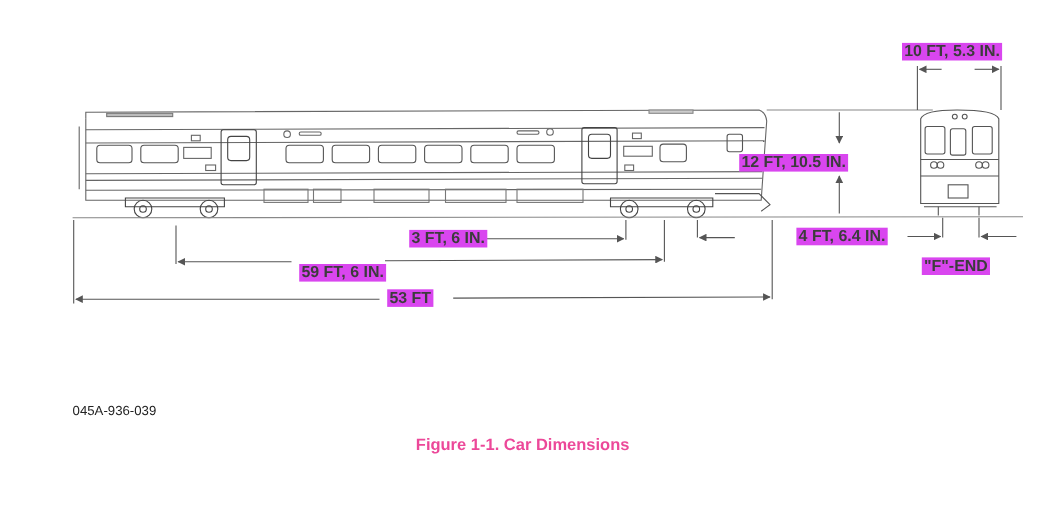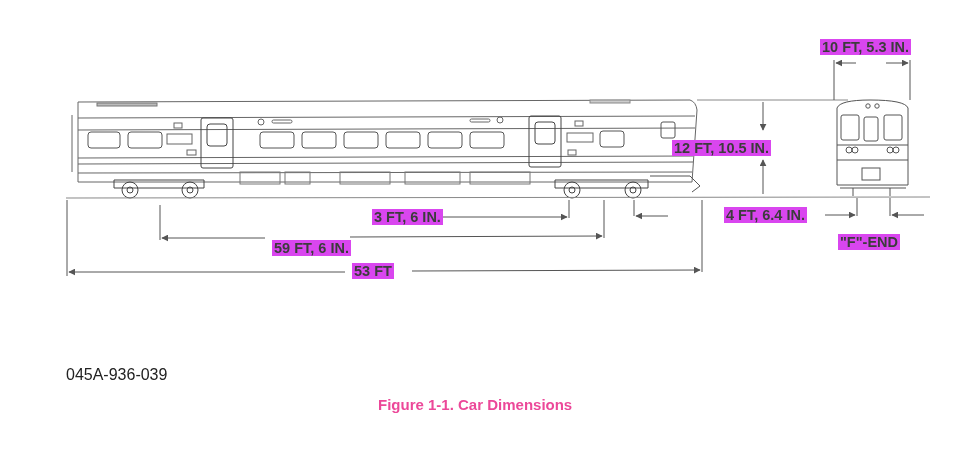--- a/index.html
+++ b/index.html
@@ -1,20 +1,20 @@
 <!DOCTYPE html>
 <html><head>
 <meta charset="utf-8">
 <style>
   html, body { margin:0; padding:0; background:#ffffff; }
   body { width:960px; height:459px; position:relative; overflow:hidden;
          font-family:"Liberation Sans", sans-serif; color:#3a3a3a; }
   .lbl { position:absolute; font-size:14.5px; color:#3c3c3c; white-space:nowrap; background:#d946ef; padding:0 2px; line-height:16px;font-weight:bold; }
   #drawing { position:absolute; left:0; top:0; }
-  .docnum { position:absolute; left:66px; top:366px; font-size:16px; color:#222; }
+  .docnum { position:absolute; left:66px; top:366px; font-size:12px; color:#222; }
   .caption { position:absolute; left:378px; top:396px; font-size:15px; font-weight:bold; color:#ec4899; }
 </style>
 </head>
 <body>
 
 <svg id="drawing" width="960" height="459" viewBox="0 0 960 459" xmlns="http://www.w3.org/2000/svg">
   <defs>
     <marker id="ar" viewBox="0 0 10 10" refX="9" refY="5" markerWidth="7" markerHeight="7" orient="auto-start-reverse">
       <path d="M0,0 L10,5 L0,10 z" fill="#555"></path>
     </marker>

